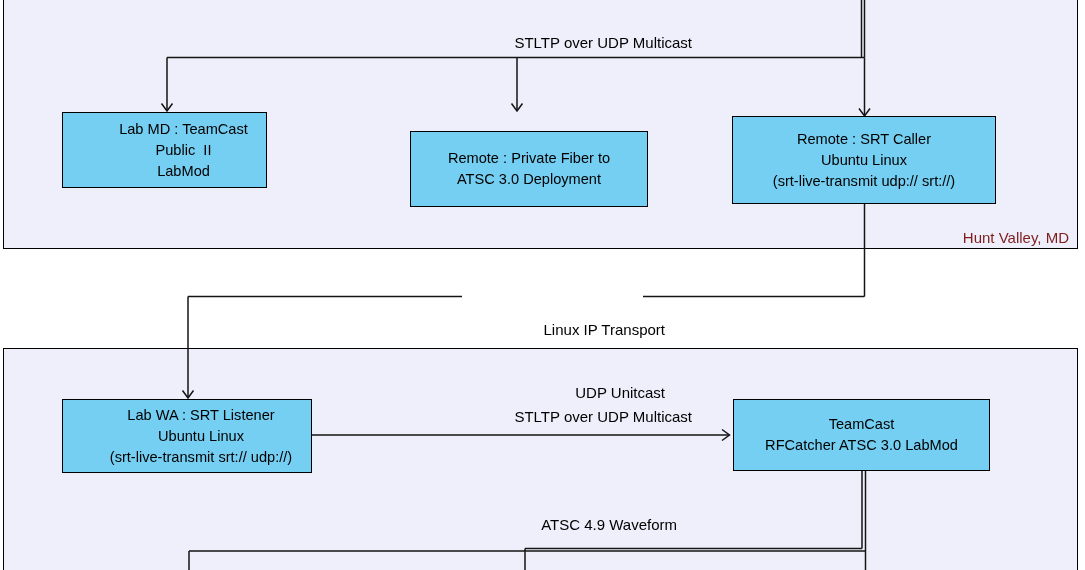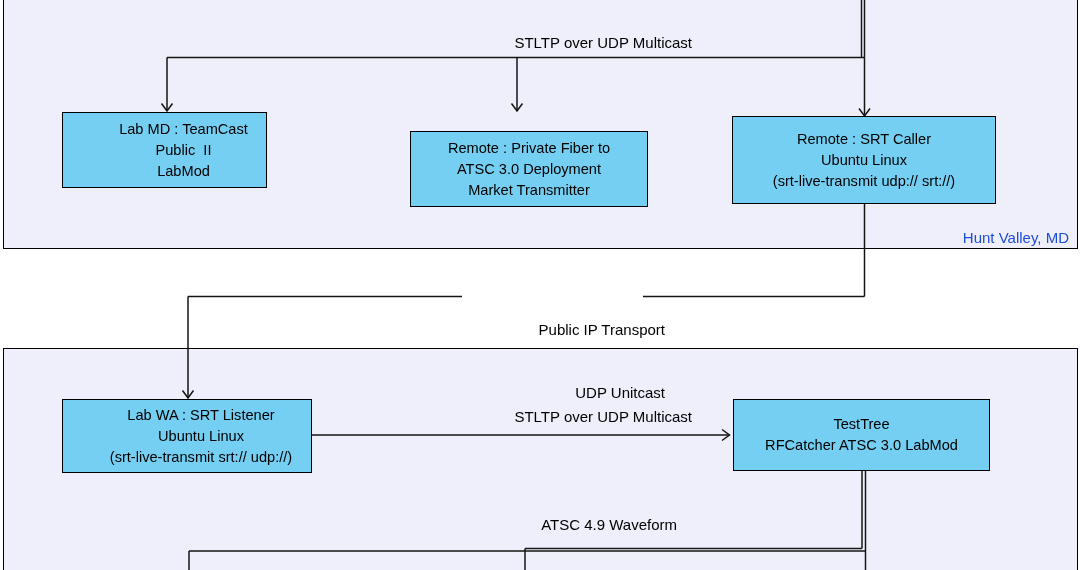--- a/index.html
+++ b/index.html
@@ -8,21 +8,21 @@
     font-family:"Liberation Sans","DejaVu Sans",sans-serif;
     color:#000;background:#ffffff;
   }
   .region{
     position:absolute;background:#efeffb;border:1.6px solid #000;
     box-sizing:border-box;
   }
   .region-top{left:3px;top:-8px;width:1075px;height:257px;}
   .region-bottom{left:3px;top:348px;width:1075px;height:240px;}
   .region-label{
-    position:absolute;right:8px;bottom:2px;font-size:15px;color:#1d4ed8;
+    position:absolute;right:8px;bottom:2px;font-size:15px;color:#7f1d1d;
     white-space:nowrap;
   }
   svg.wires{position:absolute;left:0;top:0;}
   svg.wires path, svg.wires polyline{stroke:#141414;stroke-width:1.5;fill:none;}
   .node{
     position:absolute;background:#75cff2;border:1.6px solid #000;
     box-sizing:border-box;display:flex;flex-direction:column;
     align-items:center;justify-content:center;text-align:center;
     font-size:14.6px;line-height:21px;
   }
@@ -75,44 +75,43 @@
 
   <div class="node" style="left:62px;top:112px;width:205px;height:76px;padding-left:38px;">
     <div>Lab MD : TeamCast</div>
     <div>Public  II</div>
     <div>LabMod</div>
   </div>
 
   <div class="node" style="left:410px;top:104px;width:238px;height:76px;margin-top:27px;">
     <div>Remote : Private Fiber to</div>
     <div>ATSC 3.0 Deployment</div>
-    <div>Market Transmitter</div>
   </div>
 
   <div class="node" style="left:732px;top:116px;width:264px;height:88px;">
     <div>Remote : SRT Caller</div>
     <div>Ubuntu Linux</div>
     <div>(srt-live-transmit udp:// srt://)</div>
   </div>
 
   <div class="node" style="left:62px;top:399px;width:250px;height:74px;padding-left:28px;">
     <div>Lab WA : SRT Listener</div>
     <div>Ubuntu Linux</div>
     <div>(srt-live-transmit srt:// udp://)</div>
   </div>
 
   <div class="node" style="left:733px;top:399px;width:257px;height:72px;">
-    <div>TestTree</div>
+    <div>TeamCast</div>
     <div>RFCatcher ATSC 3.0 LabMod</div>
   </div>
 
   <div class="flabel" style="left:342px;top:32px;width:350px;">STLTP over UDP Multicast</div>
 
   <div class="flabel" style="left:415px;top:277px;width:250px;">
-    <div>Public IP Transport</div>
+    <div>Linux IP Transport</div>
     <div>UDP Unitcast</div>
   </div>
 
   <div class="flabel" style="left:342px;top:406px;width:350px;">STLTP over UDP Multicast</div>
 
   <div class="flabel waveform" style="left:377px;top:470px;width:300px;">
     <div>ATSC 4.9 Waveform</div>
     
     
   </div>

